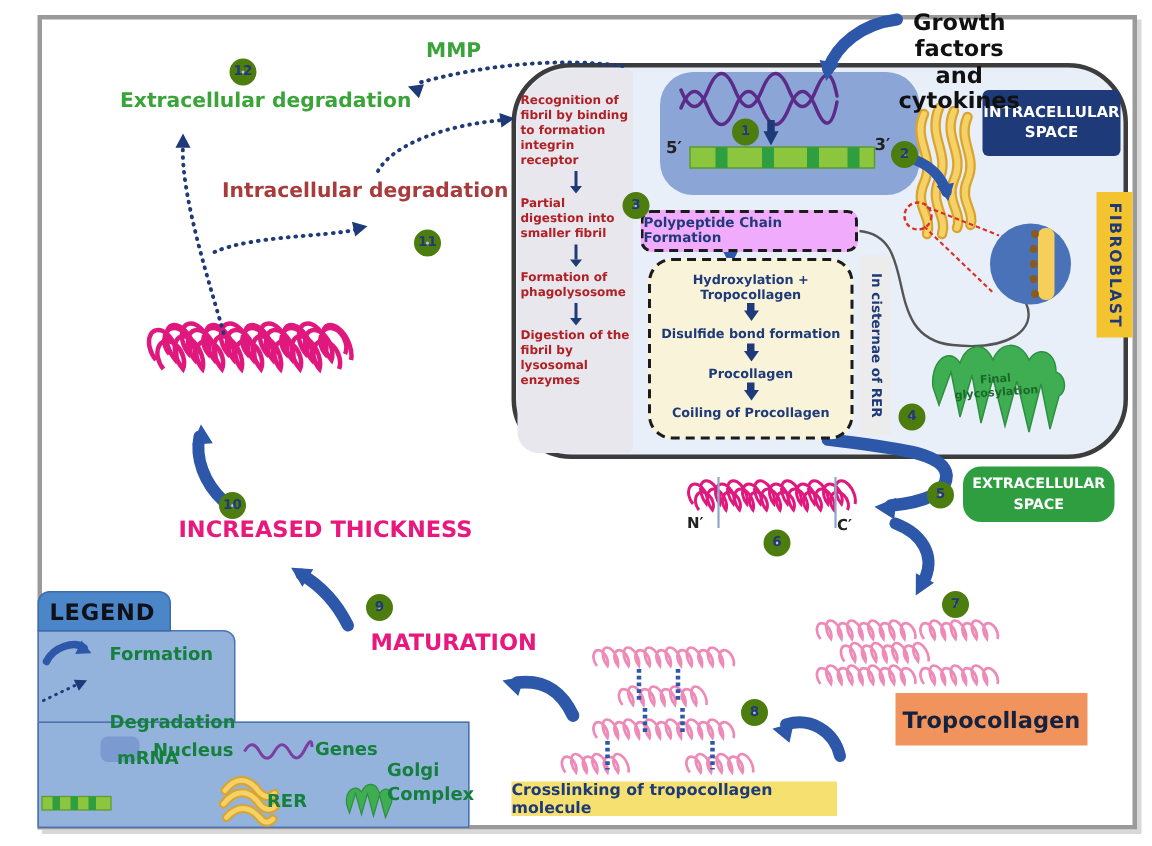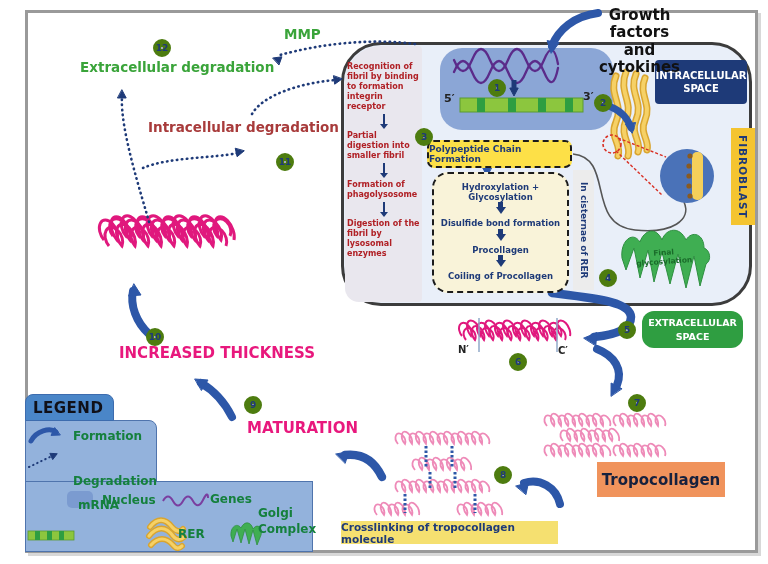--- a/index.html
+++ b/index.html
@@ -22,21 +22,21 @@
         display:flex;align-items:center;justify-content:center;}
   .fibro span{writing-mode:vertical-rl;font-weight:bold;font-size:10.5px;color:#1e3a78;letter-spacing:1px;}
   .greenbox{position:absolute;left:642px;top:311px;width:101px;height:37px;background:#2f9e41;
         border-radius:12px;color:#fff;font-weight:bold;font-size:9.5px;text-align:center;
         display:flex;align-items:center;justify-content:center;line-height:1.4;}
   .tropobox{position:absolute;left:597px;top:462px;width:128px;height:35px;background:#f0935c;
         color:#16213e;font-weight:bold;font-size:15px;display:flex;align-items:center;justify-content:center;}
   .crossbox{position:absolute;left:341px;top:521px;width:217px;height:23px;background:#f5e070;
         color:#1e3a78;font-weight:bold;font-size:10.5px;display:flex;align-items:center;justify-content:center;}
   
-  .fc-step3{position:absolute;left:427px;top:140px;width:145px;height:28px;background:#fde047;
+  .fc-step3{position:absolute;left:427px;top:140px;width:145px;height:28px;background:#f0abfc;
         border:2px dashed #1b1b1b;border-radius:7px;box-sizing:border-box;color:#1e3a78;
         font-weight:bold;font-size:9px;display:flex;align-items:center;justify-content:center;}
   .fc-inner{position:absolute;left:432px;top:172px;width:137px;height:121px;background:#f9f3d9;
         border:2px dashed #1b1b1b;border-radius:16px;box-sizing:border-box;color:#1e3a78;
         font-weight:bold;font-size:8.5px;text-align:center;display:flex;flex-direction:column;
         align-items:center;justify-content:space-evenly;padding:4px 2px;line-height:1.15;}
   .cisternae{position:absolute;left:573px;top:170px;width:21px;height:120px;background:#ececec;
         display:flex;align-items:center;justify-content:center;}
   .cisternae span{writing-mode:vertical-rl;font-weight:bold;font-size:9px;color:#1e3a78;}
   .dn-arrow{width:0;height:0;border-left:5px solid transparent;border-right:5px solid transparent;
@@ -259,21 +259,21 @@
   <div class="navybox" style="z-index:25;">INTRACELLULAR SPACE</div>
   <div class="fibro" style="z-index:25;">
     <span>FIBROBLAST</span>
   </div>
   <div class="greenbox" style="z-index:25;">EXTRACELLULAR SPACE</div>
   <div class="tropobox" style="z-index:25;">Tropocollagen</div>
   <div class="crossbox" style="z-index:25;">Crosslinking of tropocollagen molecule</div>
 
   <div class="fc-step3" style="z-index:25;">Polypeptide Chain Formation</div>
   <div class="fc-inner" style="z-index:25;">
-    <div style="width:110px;">Hydroxylation + Glycosylation</div>
+    <div style="width:110px;">Hydroxylation + Tropocollagen</div>
     <div class="dn-arrow"></div>
     <div>Disulfide bond formation</div>
     <div class="dn-arrow"></div>
     <div>Procollagen</div>
     <div class="dn-arrow"></div>
     <div>Coiling of Procollagen</div>
   </div>
 
   <div class="deg-list" style="z-index:25;">
     <div class="deg-item">Recognition of fibril by binding to formation integrin receptor</div>

